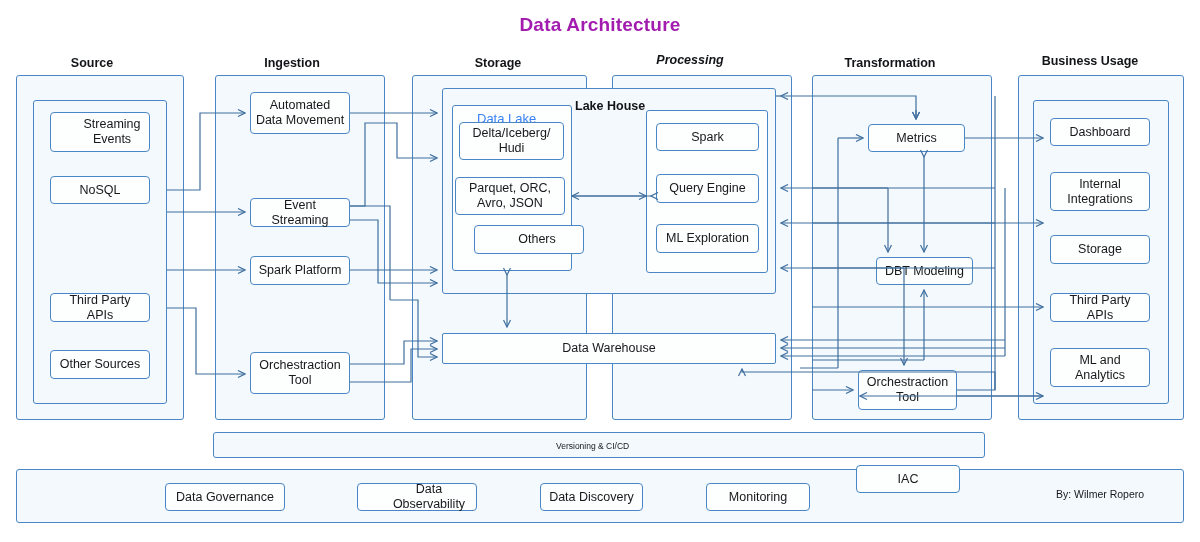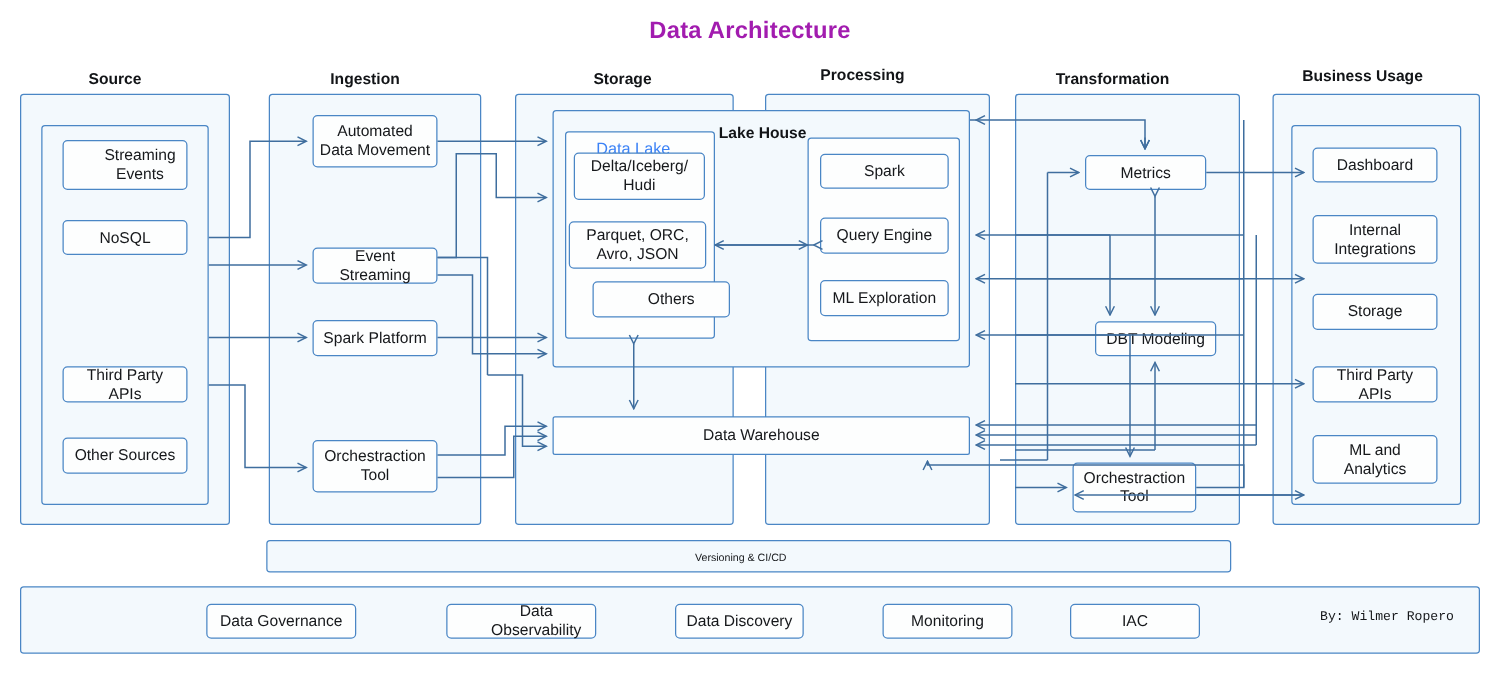--- a/index.html
+++ b/index.html
@@ -83,21 +83,20 @@
     position:absolute;
     font-size:8.5px;
     color:#16181b;
     white-space:nowrap;
   }
   .label-credit{
     position:absolute;
     font-size:10.5px;
     color:#16181b;
     white-space:nowrap;
-    font-family:Liberation Mono, monospace;
   }
   
   #wires{
     position:absolute;
     left:0;top:0;
     width:1200px;height:542px;
     pointer-events:none;
   }
   #wires path, #wires line{
     fill:none;
@@ -108,21 +107,21 @@
 </head>
 <body>
 
 <div id="canvas">
 
   <div class="title">Data Architecture</div>
 
   <div class="col-head" style="left:16px;top:56px;width:152px;">Source</div>
   <div class="col-head" style="left:216px;top:56px;width:152px;">Ingestion</div>
   <div class="col-head" style="left:422px;top:56px;width:152px;">Storage</div>
-  <div class="col-head" style="left:614px;top:53px;width:152px;">Processing</div>
+  <div class="col-head" style="left:614px;top:53px;width:152px;font-style:italic;">Processing</div>
   <div class="col-head" style="left:814px;top:56px;width:152px;">Transformation</div>
   <div class="col-head" style="left:1014px;top:54px;width:152px;">Business Usage</div>
 
   <div class="band" style="left:16px;top:75px;width:168px;height:345px;"></div>
   <div class="band" style="left:215px;top:75px;width:170px;height:345px;"></div>
   <div class="band" style="left:412px;top:75px;width:175px;height:345px;"></div>
   <div class="band" style="left:612px;top:75px;width:180px;height:345px;"></div>
   <div class="band" style="left:812px;top:75px;width:180px;height:345px;"></div>
   <div class="band" style="left:1018px;top:75px;width:166px;height:345px;"></div>
 
@@ -165,21 +164,21 @@
   <div class="node" style="left:1050px;top:348px;width:100px;height:39px;">ML and Analytics</div>
 
   <div class="band" style="left:213px;top:432px;width:772px;height:26px;"></div>
   <div class="label-small" style="left:556px;top:441px;">Versioning &amp; CI/CD</div>
 
   <div class="band" style="left:16px;top:469px;width:1168px;height:54px;"></div>
   <div class="node" style="left:165px;top:483px;width:120px;height:28px;">Data Governance</div>
   <div class="node" style="left:357px;top:483px;width:120px;height:28px;padding-left:28px;">Data Observability</div>
   <div class="node" style="left:540px;top:483px;width:103px;height:28px;">Data Discovery</div>
   <div class="node" style="left:706px;top:483px;width:104px;height:28px;">Monitoring</div>
-  <div class="node" style="left:856px;top:483px;width:104px;height:28px;">IAC</div>
+  <div class="node" style="left:856px;top:465px;width:104px;height:28px;">IAC</div>
   <div class="label-credit" style="left:1056px;top:488px;">By: Wilmer Ropero</div>
 
   <svg id="wires" viewBox="0 0 1200 542">
     <defs>
       <marker id="ah" markerWidth="9" markerHeight="9" refX="8" refY="4.5" orient="auto" markerUnits="userSpaceOnUse">
         <path d="M1,1 L8,4.5 L1,8" fill="none" stroke="#3f6e9e" stroke-width="1.2"></path>
       </marker>
       <marker id="ahs" markerWidth="8" markerHeight="8" refX="7" refY="4" orient="auto" markerUnits="userSpaceOnUse">
         <path d="M1,1 L7,4 L1,7" fill="none" stroke="#3f6e9e" stroke-width="1.2"></path>
       </marker>

